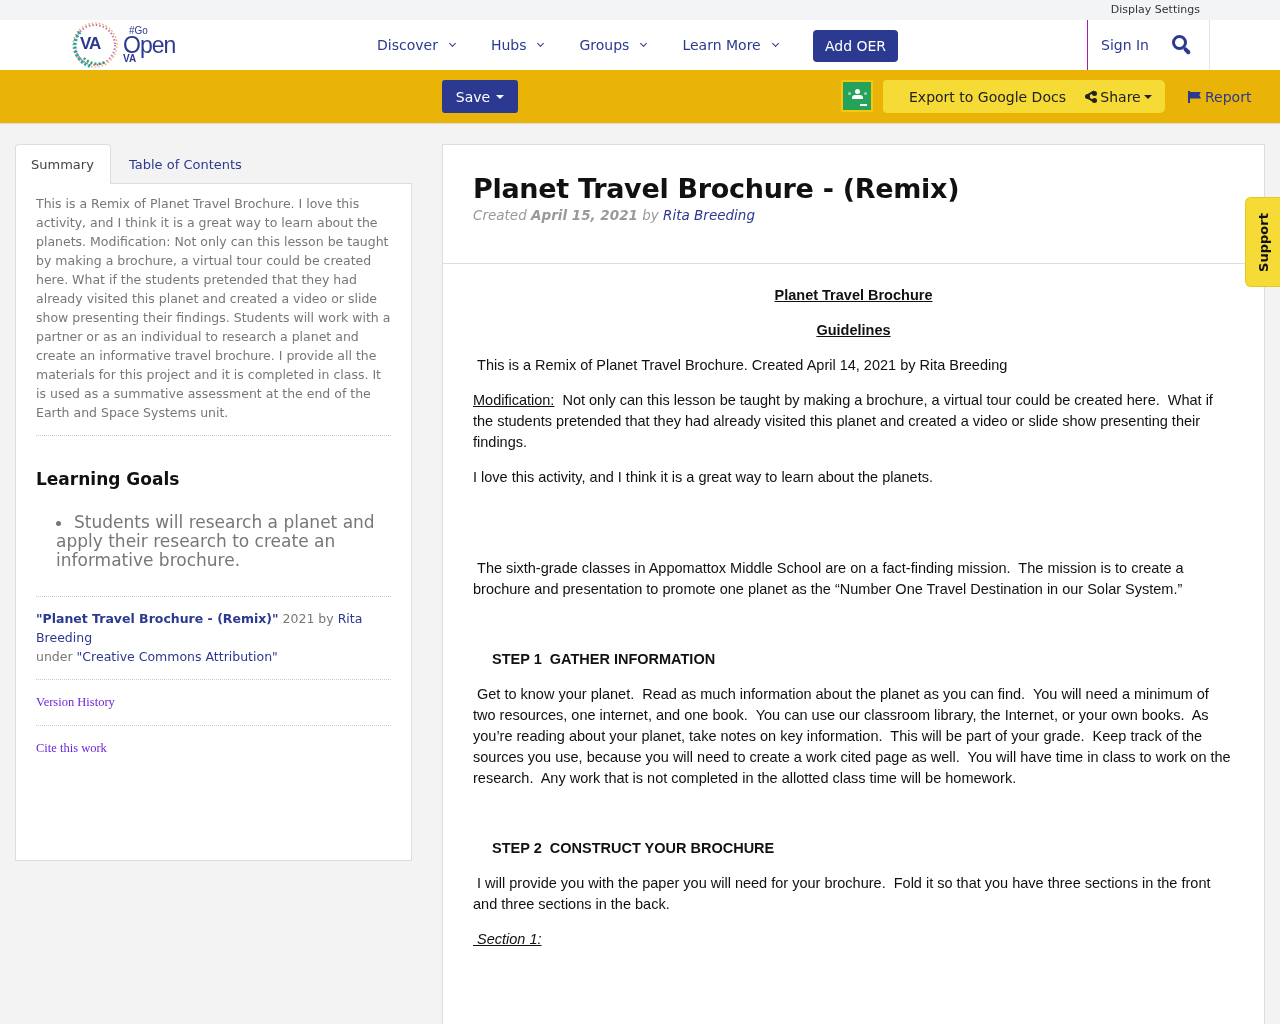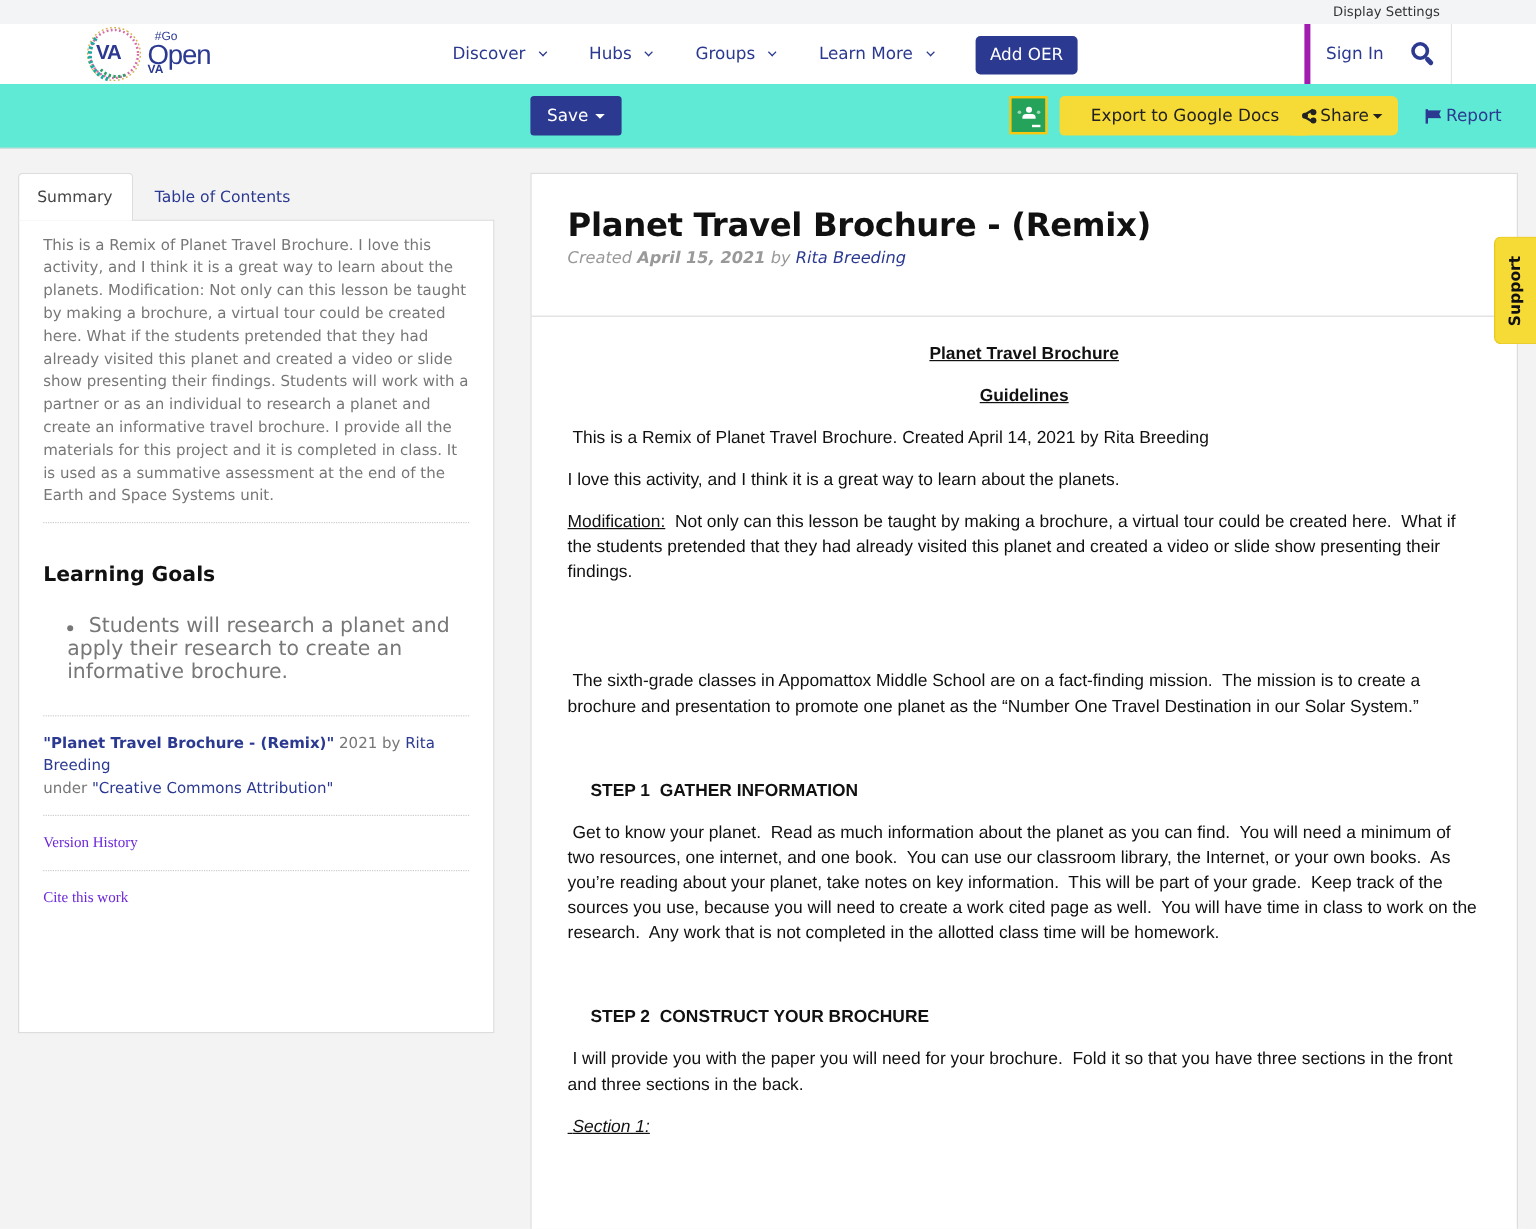--- a/index.html
+++ b/index.html
@@ -18,28 +18,28 @@
   .logo-va { position: absolute; left: 10px; top: 14px; font-weight: bold; font-size: 17px; color: #2b3990; letter-spacing: -1px; font-family: "Liberation Sans", sans-serif; }
   .logo-text { position: absolute; left: 53px; top: 5px; color: #2b3990; font-family: "Liberation Sans", sans-serif; }
   .logo-go { position: absolute; left: 6px; top: 0; font-size: 10px; }
   .logo-open { position: absolute; left: 0; top: 7px; font-size: 23px; letter-spacing: -1px; }
   .logo-va2 { position: absolute; left: 0; top: 28px; font-size: 10px; font-weight: bold; }
 
   .nav-links { position: absolute; left: 377px; top: 0; height: 50px; display: flex; align-items: center; }
   .nav-link { color: #2b3990; font-size: 14px; display: flex; align-items: center; margin-right: 36px; cursor: pointer; }
   .nav-link .chev { display: inline-block; width: 5px; height: 5px; border-right: 1.6px solid #2b3990; border-bottom: 1.6px solid #2b3990; transform: rotate(45deg); margin-left: 12px; margin-top: -3px; }
   .add-oer { position: absolute; left: 813px; top: 10px; height: 32px; width: 85px; background: #2b3990; color: #fff; border-radius: 4px; font-size: 14px; display: flex; align-items: center; justify-content: center; cursor: pointer; }
-  .nav-right { position: absolute; left: 1087px; top: 0; width: 123px; height: 50px; border-left: 5px solid #a21caf; border-right: 1px solid #e4e4e4; display: flex; align-items: center; }
+  .nav-right { position: absolute; left: 1087px; top: 0; width: 123px; height: 50px; border-left: 1px solid #a21caf; border-right: 1px solid #e4e4e4; display: flex; align-items: center; }
   .sign-in { color: #2b3990; font-size: 14px; margin-left: 13px; cursor: pointer; }
   .search-icon { margin-left: 22px; width: 22px; height: 22px; position: relative; cursor: pointer; }
   .search-icon .lens { position: absolute; left: 1px; top: 1px; width: 15px; height: 15px; border: 3px solid #2b3990; border-radius: 50%; }
   .search-icon .handle { position: absolute; left: 14px; top: 13px; width: 3.5px; height: 8px; background: #2b3990; transform: rotate(-45deg); border-radius: 2px; }
 
   
-  .toolbar { height: 54px; background: #5eead4; border-bottom: 1px solid #dcdcdc; position: relative; padding-left: 20px; }
+  .toolbar { height: 54px; background: #eab308; border-bottom: 1px solid #dcdcdc; position: relative; padding-left: 20px; }
   .save-btn { position: absolute; left: 442px; top: 10px; width: 76px; height: 33px; background: #2b3990; color: #fff; border-radius: 3px; font-size: 14px; display: flex; align-items: center; justify-content: center; cursor: pointer; }
   .caret { display: inline-block; width: 0; height: 0; border-left: 4px solid transparent; border-right: 4px solid transparent; border-top: 4px solid currentColor; margin-left: 6px; }
   .gc-btn { position: absolute; left: 841px; top: 10px; width: 32px; height: 32px; background: #f9c80e; padding: 2px; cursor: pointer; }
   .gc-inner { width: 100%; height: 100%; background: #25a35a; position: relative; }
   .gc-head { position: absolute; left: 12px; top: 7px; width: 5px; height: 5px; background: #fff; border-radius: 50%; }
   .gc-body { position: absolute; left: 9px; top: 13px; width: 11px; height: 4px; background: #fff; border-radius: 3px 3px 0 0; }
   .gc-side1 { position: absolute; left: 5px; top: 10px; width: 3px; height: 3px; background: #9fd6b3; border-radius: 50%; }
   .gc-side2 { position: absolute; left: 21px; top: 10px; width: 3px; height: 3px; background: #9fd6b3; border-radius: 50%; }
   .gc-bar { position: absolute; left: 17px; top: 22px; width: 7px; height: 2px; background: #fff; }
   .export-btn { position: absolute; left: 883px; top: 10px; width: 209px; height: 33px; background: #f6da35; border-radius: 4px; color: #222; font-size: 14px; display: flex; align-items: center; justify-content: center; cursor: pointer; }
@@ -209,22 +209,22 @@
   <div class="header-section">
     <h1 class="page-title">Planet Travel Brochure - (Remix)</h1>
     <div class="created-line">
       <span>Created </span><b>April 15, 2021</b><span> by </span><a class="author">Rita Breeding</a>
     </div>
   </div>
   <div class="doc-body">
     <p class="doc-center">Planet Travel Brochure</p>
     <p class="doc-center">Guidelines</p>
     <p style="white-space:pre-wrap"> This is a Remix of Planet Travel Brochure. Created April 14, 2021 by Rita Breeding</p>
+    <p style="white-space:pre-wrap"><span class="doc-u">Modification:</span><span>  Not only can this lesson be taught by making a brochure, a virtual tour could be created here.  What if the students pretended that they had already visited this planet and created a video or slide show presenting their findings.</span></p>
     <p>I love this activity, and I think it is a great way to learn about the planets.</p>
-    <p style="white-space:pre-wrap"><span class="doc-u">Modification:</span><span>  Not only can this lesson be taught by making a brochure, a virtual tour could be created here.  What if the students pretended that they had already visited this planet and created a video or slide show presenting their findings.</span></p>
     <div class="spacer-lg"></div>
     <p style="white-space:pre-wrap"> The sixth-grade classes in Appomattox Middle School are on a fact-finding mission.  The mission is to create a brochure and presentation to promote one planet as the “Number One Travel Destination in our Solar System.”</p>
     <div class="spacer-md"></div>
     <p class="doc-step" style="white-space:pre-wrap">STEP 1  GATHER INFORMATION</p>
     <p style="white-space:pre-wrap"> Get to know your planet.  Read as much information about the planet as you can find.  You will need a minimum of two resources, one internet, and one book.  You can use our classroom library, the Internet, or your own books.  As you’re reading about your planet, take notes on key information.  This will be part of your grade.  Keep track of the sources you use, because you will need to create a work cited page as well.  You will have time in class to work on the research.  Any work that is not completed in the allotted class time will be homework.</p>
     <div class="spacer-md"></div>
     <p class="doc-step" style="white-space:pre-wrap">STEP 2  CONSTRUCT YOUR BROCHURE</p>
     <p style="white-space:pre-wrap"> I will provide you with the paper you will need for your brochure.  Fold it so that you have three sections in the front and three sections in the back.</p>
     <p class="doc-italic-u" style="white-space:pre-wrap"> Section 1:</p>
   </div>

